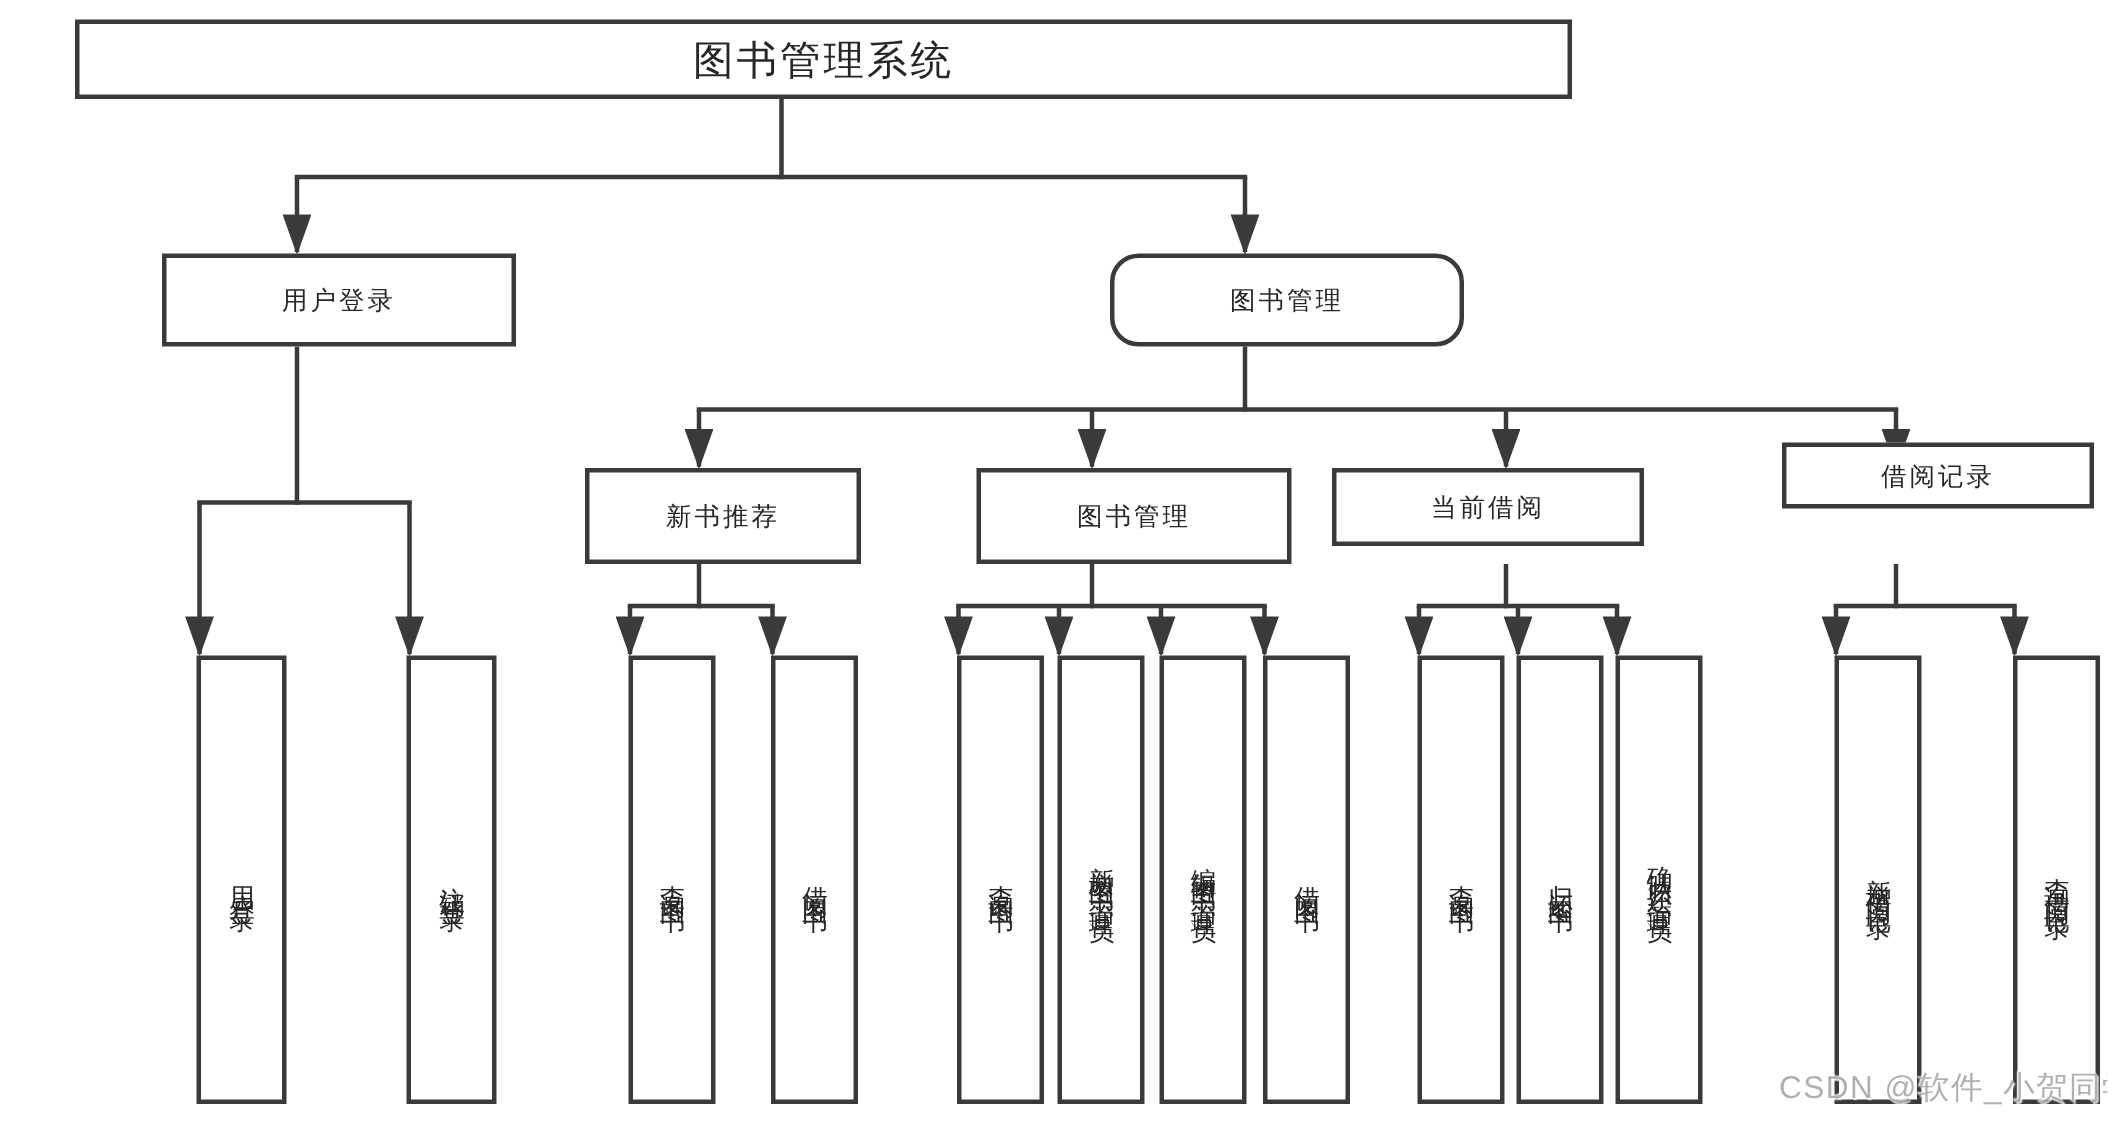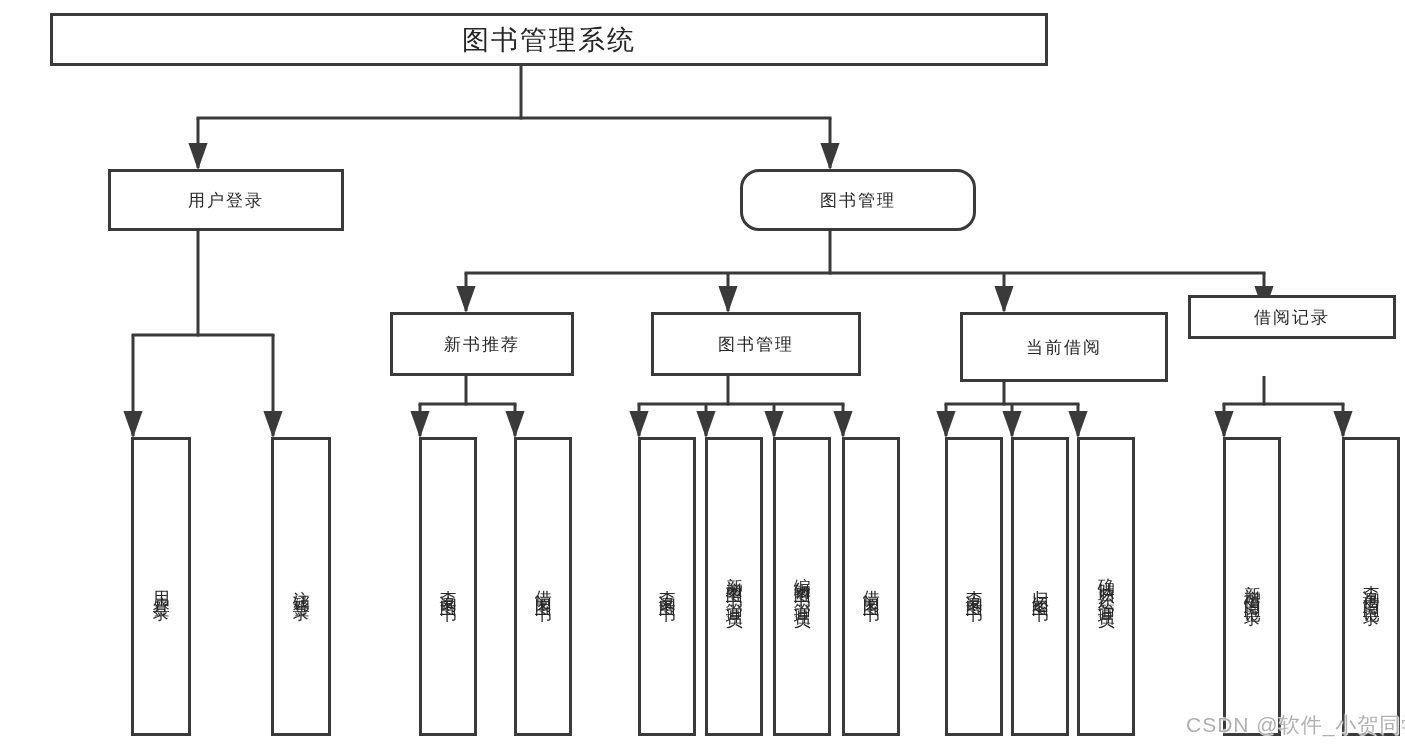--- a/index.html
+++ b/index.html
@@ -114,21 +114,21 @@
       </div>
       <div class="node horizontal" style="left: 712px; top: 169px; width: 236px; height: 62px; border-radius: 19px;">
         <span class="node-label">图书管理</span>
       </div>
       <div class="node horizontal" style="left: 362px; top: 312px; width: 184px; height: 64px;">
         <span class="node-label">新书推荐</span>
       </div>
       <div class="node horizontal" style="left: 623px; top: 312px; width: 210px; height: 64px;">
         <span class="node-label">图书管理</span>
       </div>
-      <div class="node horizontal" style="left: 932px; top: 312px; width: 208px; height: 70px;">
+      <div class="node horizontal" style="left: 860px; top: 312px; width: 208px; height: 52px;">
         <span class="node-label">当前借阅</span>
       </div>
       <div class="node horizontal" style="left: 1160px; top: 295px; width: 208px; height: 44px;">
         <span class="node-label">借阅记录</span>
       </div>
       <div class="node vertical" style="left: 103px; top: 437px; width: 60px; height: 299px;">
         <span class="node-label">用户登录</span>
       </div>
       <div class="node vertical" style="left: 243px; top: 437px; width: 60px; height: 299px;">
         <span class="node-label">注销登录</span>

